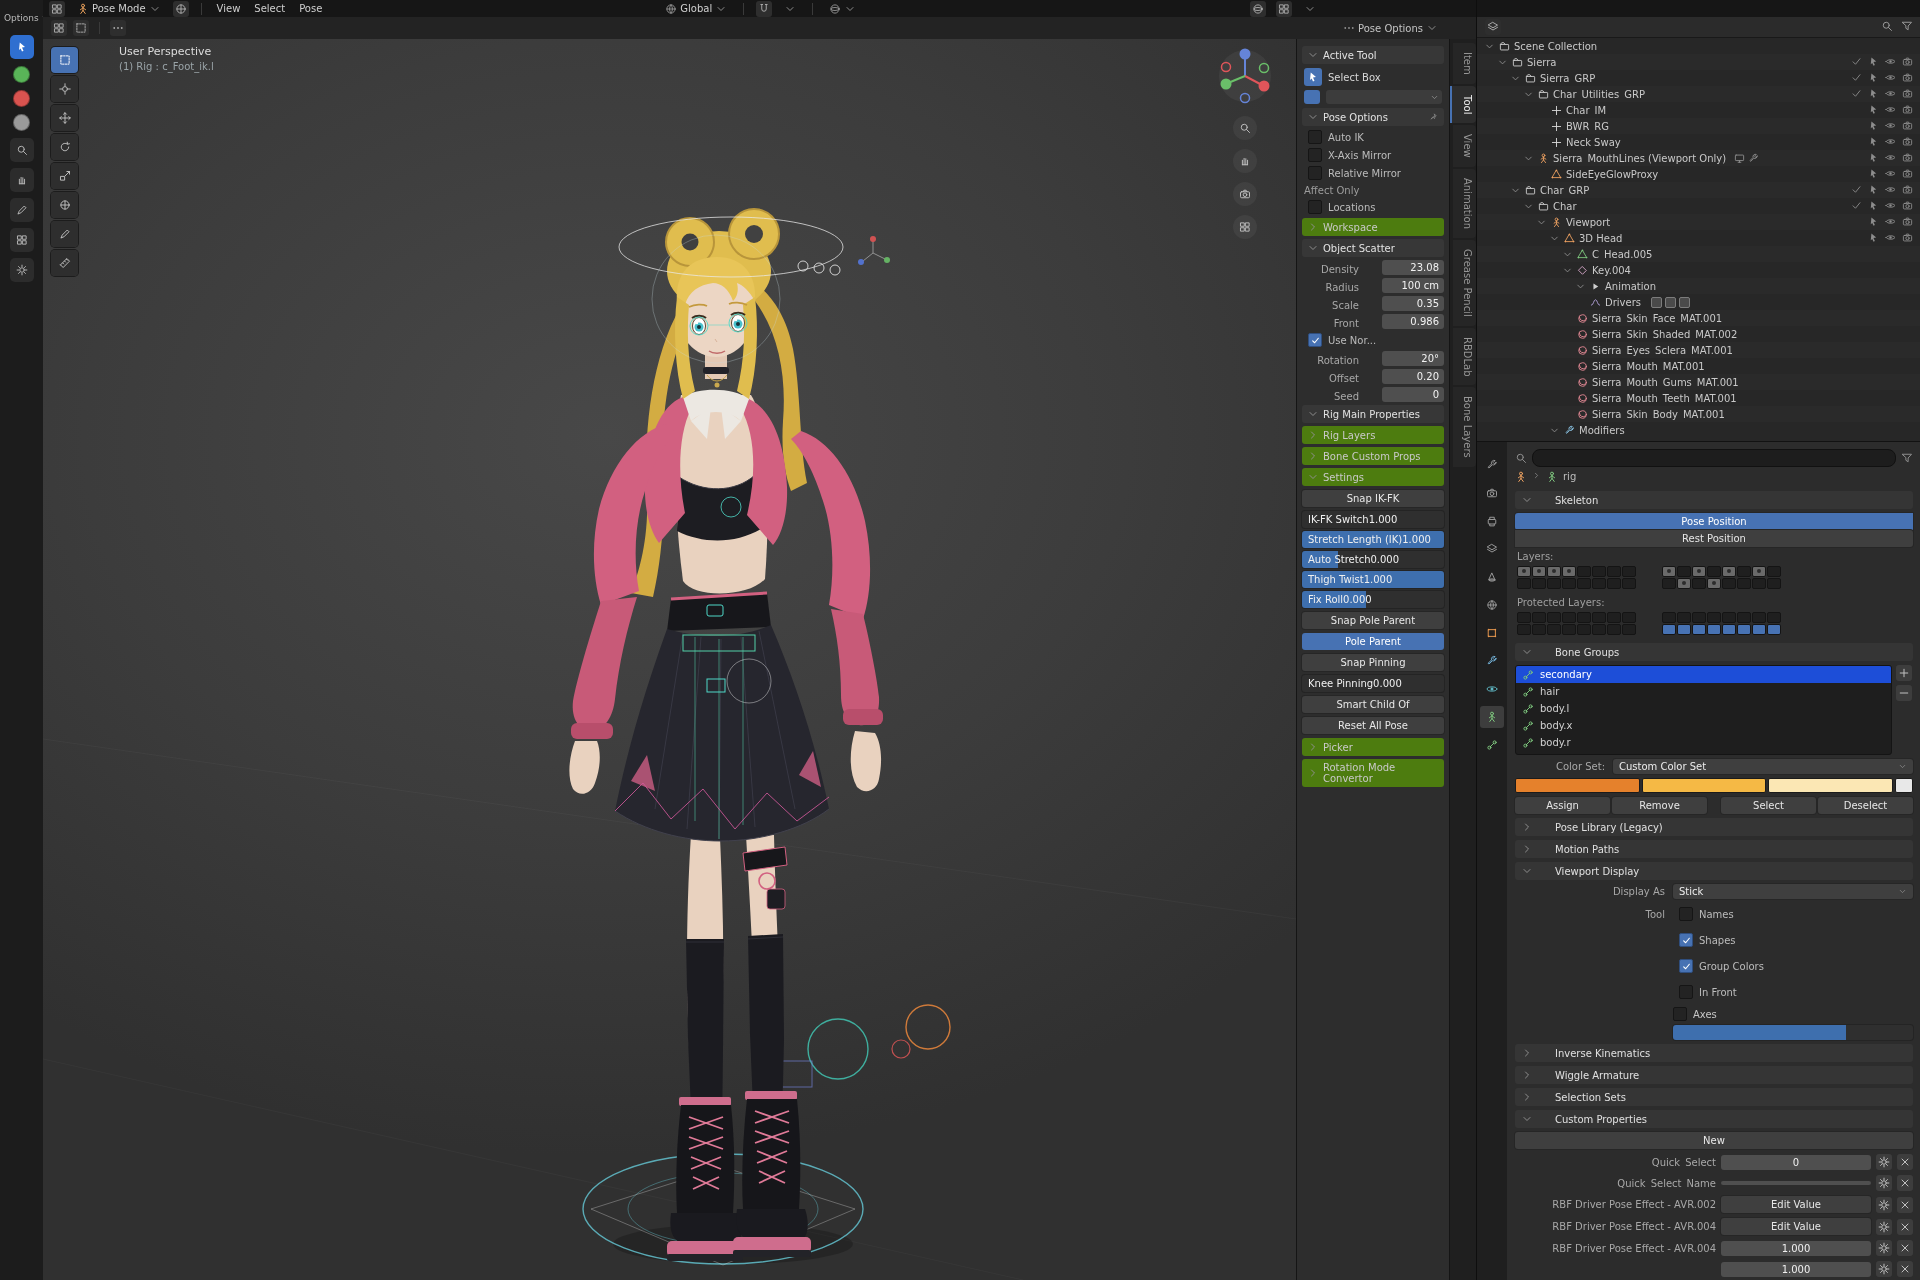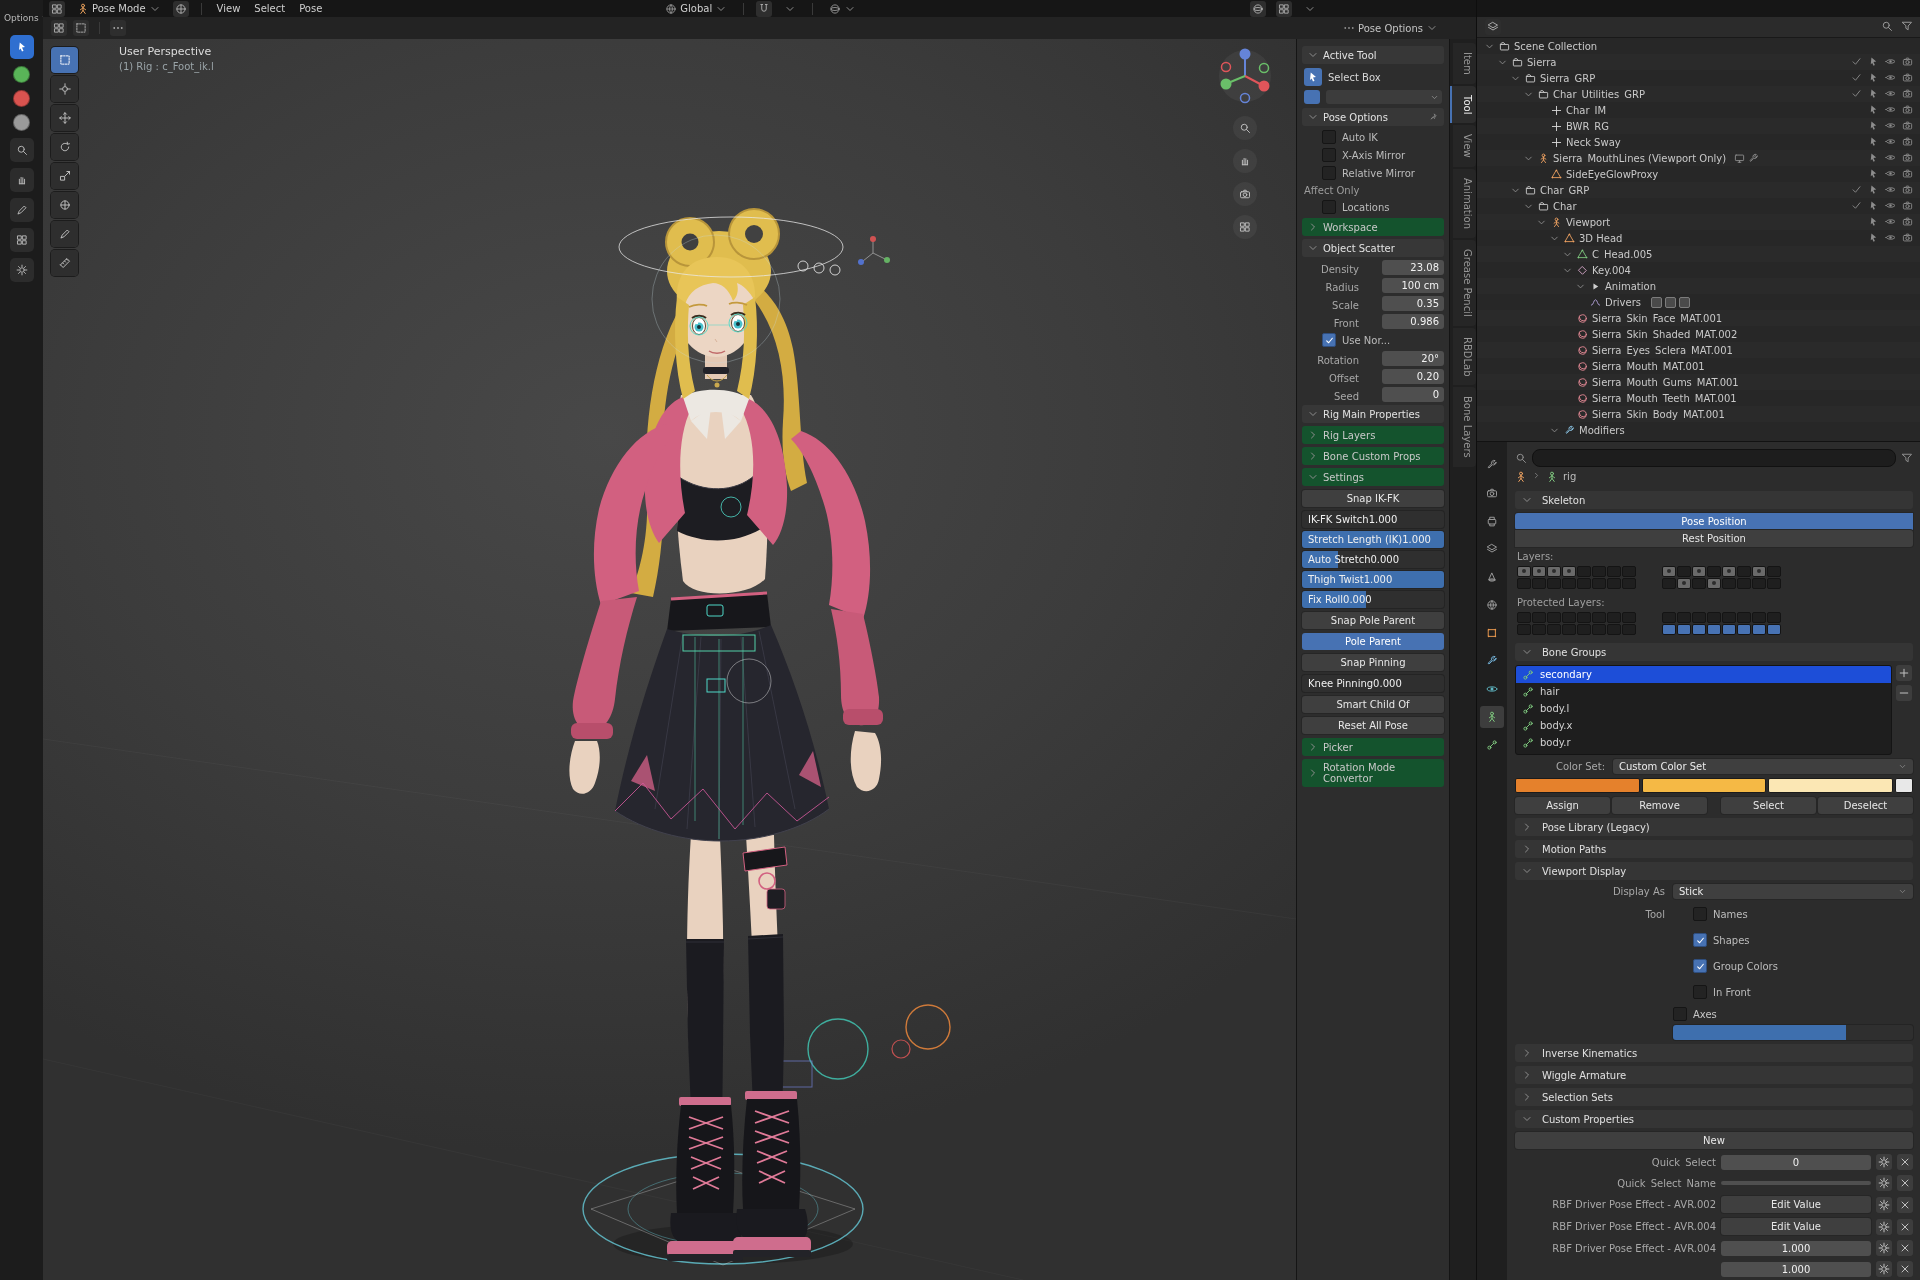--- a/index.html
+++ b/index.html
@@ -43,22 +43,22 @@
   #vp-nav{position:absolute;right:20px;top:6px;display:flex;flex-direction:column;align-items:center;gap:9px;}
   .vp-icon{width:24px;height:24px;border-radius:12px;background:rgba(255,255,255,.05);color:#bdbdbd;
            display:flex;align-items:center;justify-content:center;}
   #scene-svg{position:absolute;left:0;top:0;}
 
   
   #npanel{left:1253px;top:39px;width:153px;height:1241px;background:#2d2d2d;border-left:1px solid #151515;
           box-sizing:border-box;padding:4px 5px;overflow:hidden;}
   .np-hdr{display:flex;align-items:center;gap:4px;background:#373737;border-radius:3px;
           padding:3px 5px;margin:3px 0;color:#e2e2e2;}
-  .np-hdr.sub{background:#14532d;color:#c9c9c9;}
-  .chkrow{display:flex;align-items:center;gap:6px;margin:4px 20px;color:#bcbcbc;}
+  .np-hdr.sub{background:#4d7c0f;color:#c9c9c9;}
+  .chkrow{display:flex;align-items:center;gap:6px;margin:4px 6px;color:#bcbcbc;}
   .chk{width:12px;height:12px;background:#232323;border:1px solid #151515;border-radius:2px;
        display:inline-flex;align-items:center;justify-content:center;color:#fff;flex:none;}
   .chk.on{background:#4772b3;border-color:#2f4e7e;}
   .chk .ic{width:9px;height:9px;stroke-width:2;}
   .np-label{color:#9d9d9d;margin:5px 2px 2px;}
   .nrow{display:flex;align-items:flex-end;gap:23px;margin:3px 0;}
   .nlabel{flex:1;text-align:right;color:#a8a8a8;white-space:nowrap;}
   .nfield{width:62px;background:#4f4f4f;border-radius:3px;padding:2px 5px;text-align:right;color:#f2f2f2;box-sizing:border-box;}
   .nbtn{background:#3f3f3f;border-radius:3px;text-align:center;padding:3px 0;margin:4px 0;color:#e8e8e8;box-shadow:0 0 0 1px #262626;}
   .nbtn.blue{background:#4772b3;color:#fff;box-shadow:none;}
@@ -100,21 +100,21 @@
   
   #props{position:absolute;left:0;top:441px;width:444px;height:839px;background:#2c2c2c;border-top:1px solid #121212;display:flex;}
   #ptabs{width:30px;background:#1f1f1f;display:flex;flex-direction:column;align-items:center;padding-top:12px;gap:6px;flex:none;}
   .ptab{width:24px;height:22px;border-radius:3px;display:flex;align-items:center;justify-content:center;}
   .ptab.active{background:#3d3d3d;}
   .pt-dim{color:#9a9a9a}.pt-orange{color:#e8984f}.pt-blue{color:#76b8e0}.pt-green{color:#7ec77e}.pt-teal{color:#5fb8c4}
   #pcontent{flex:1;padding:5px 8px;box-sizing:border-box;color:#c6c6c6;overflow:hidden;}
   .psearch{display:flex;align-items:center;gap:5px;margin:2px 0 4px;}
   .search-field{flex:1;height:16px;background:#1d1d1d;border:1px solid #111;border-radius:8px;}
   .pbread{display:flex;gap:5px;margin:3px 0 8px;color:#bdbdbd;}
-  .phdr{display:flex;align-items:flex-end;gap:9px;background:#353535;border-radius:3px;padding:3px 6px;margin:4px 0;color:#e0e0e0;}
+  .phdr{display:flex;align-items:flex-end;gap:22px;background:#353535;border-radius:3px;padding:3px 6px;margin:4px 0;color:#e0e0e0;}
   .seg{display:flex;margin:4px 0;flex-direction:column;}
   .seg .pbtn{flex:1;text-align:center;border-radius:0;}
   .seg .pbtn:first-child{border-radius:3px 0 0 3px;}
   .seg .pbtn:last-child{border-radius:0 3px 3px 0;}
   .pbtn{background:#3f3f3f;padding:3px 8px;color:#e6e6e6;box-shadow:0 0 0 1px #262626;border-radius:3px;}
   .pbtn.on{background:#4772b3;color:#fff;}
   .small-label{color:#9f9f9f;margin:4px 2px 2px;}
   .lrow{display:flex;gap:26px;padding:2px 2px 4px;}
   .lgrid{display:grid;grid-template-columns:repeat(8,14px);grid-auto-rows:11px;gap:1px;}
   .lcell{background:#1f1f1f;border:1px solid #141414;border-radius:2px;position:relative;}

